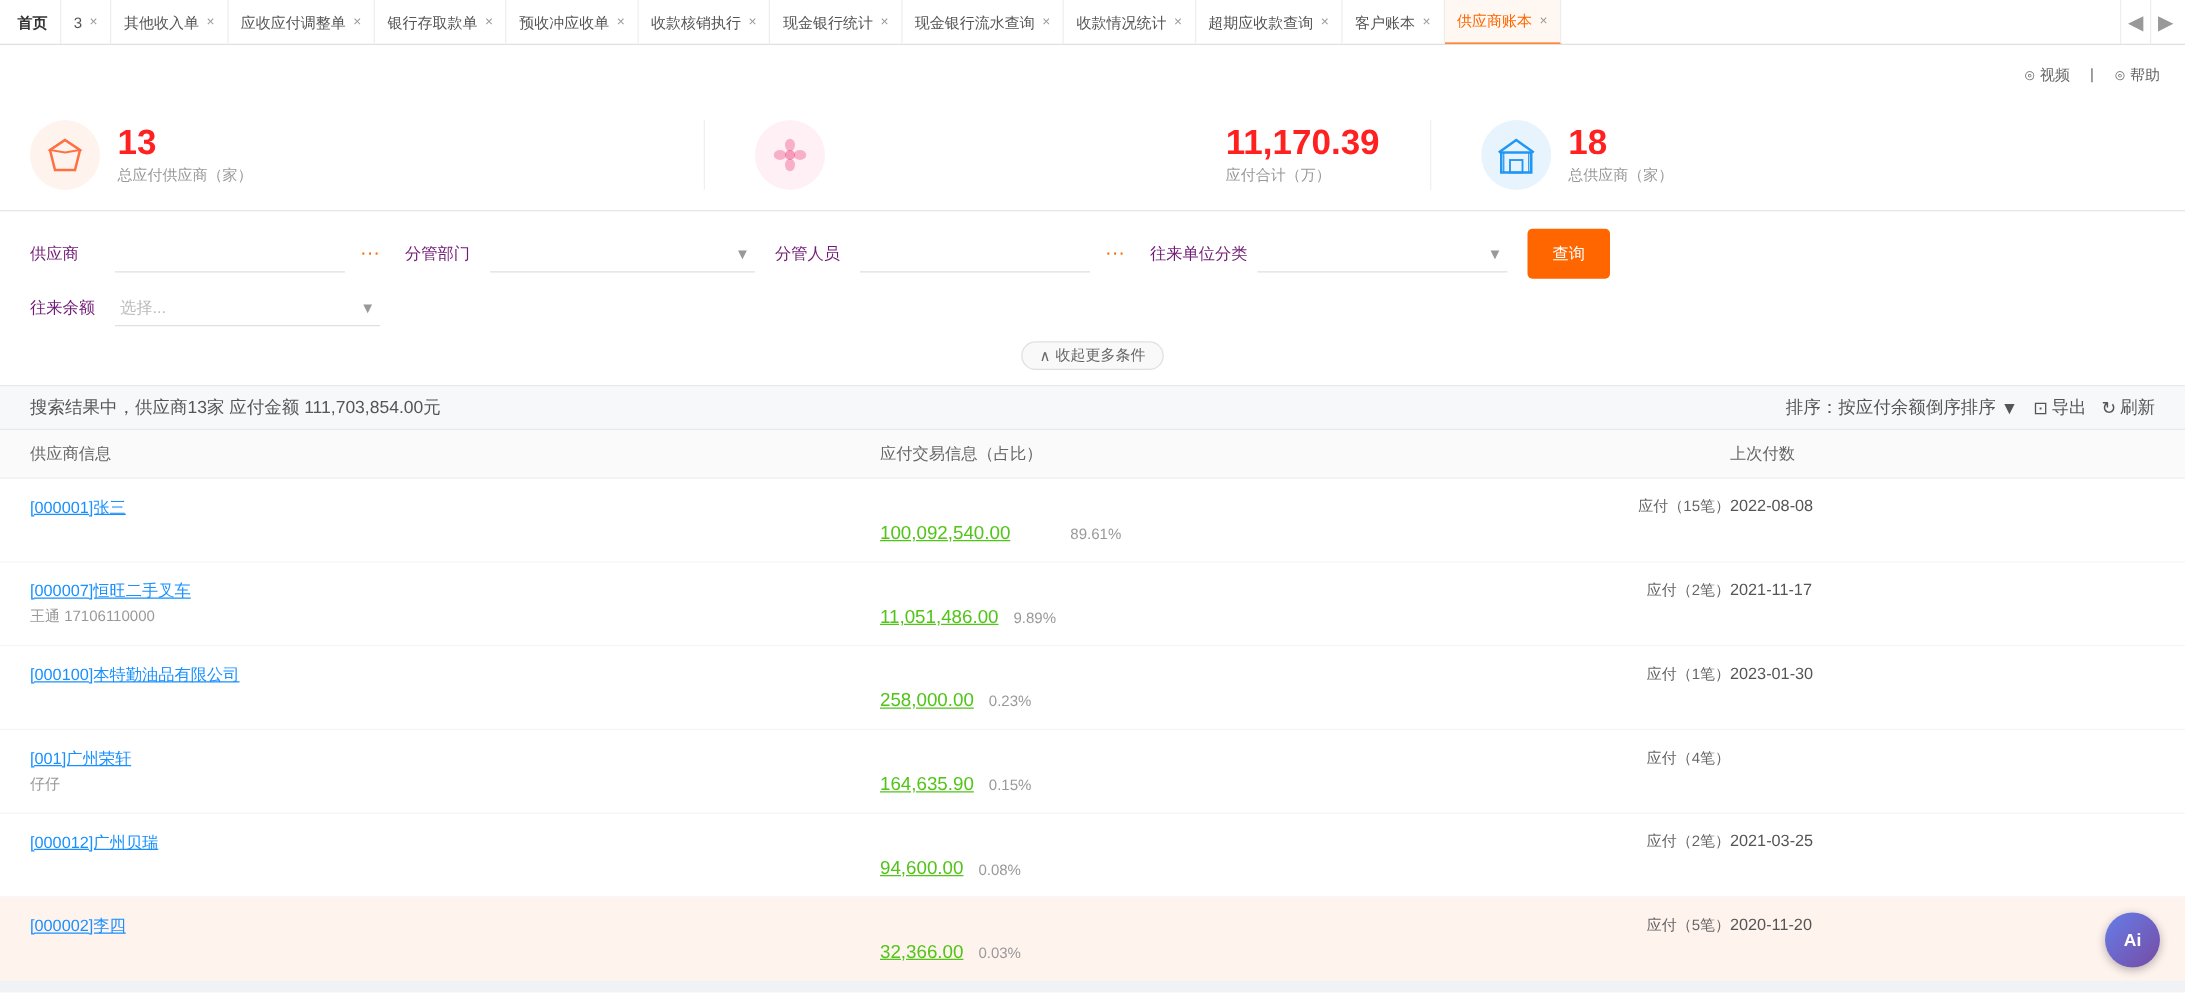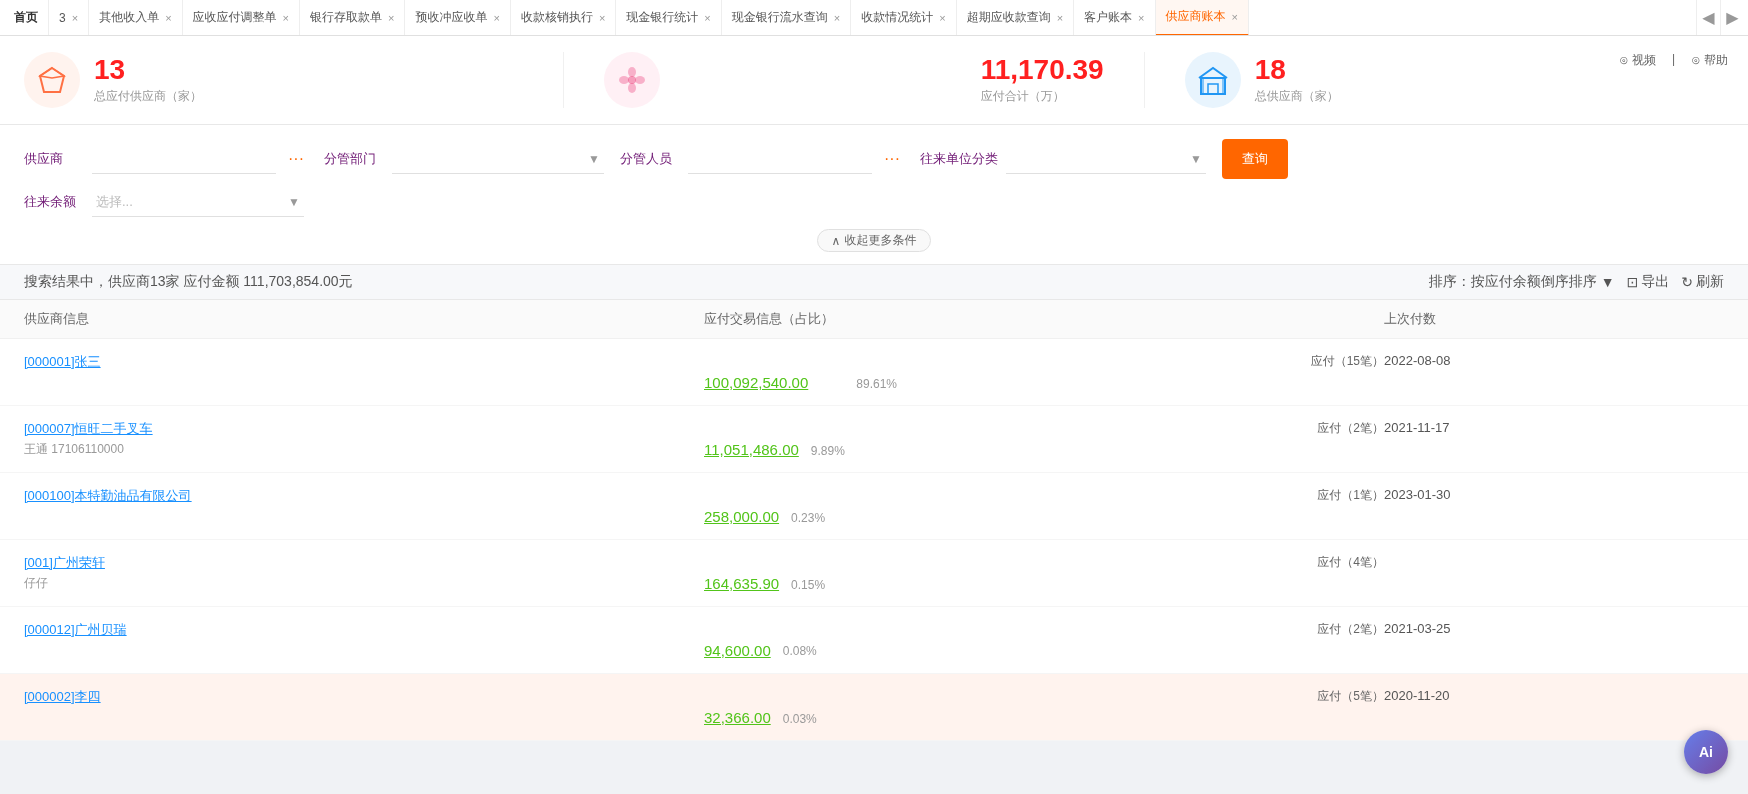--- a/index.html
+++ b/index.html
@@ -1,21 +1,21 @@
 <!DOCTYPE html>
 <html><head>
   <meta charset="utf-8">
   <style>
     * { box-sizing: border-box; margin: 0; padding: 0; }
     body { font-family: 'Microsoft YaHei', Arial, sans-serif; font-size: 13px; background: #f0f2f5; color: #333; }
 
     
     .top-nav {
       display: flex;
-      align-items: center;
+      align-items: flex-start;
       background: #fff;
       border-bottom: 1px solid #e0e0e0;
       height: 36px;
       overflow: hidden;
       padding: 0 4px;
     }
     .nav-tab {
       display: flex;
       align-items: center;
       padding: 0 10px;
@@ -61,20 +61,21 @@
       align-items: center;
       position: relative;
     }
     .stat-block {
       display: flex;
       align-items: center;
       gap: 14px;
       flex: 1;
       border-right: 1px solid #f0f0f0;
       padding-right: 40px;
+      margin-top: 44px;
     }
     .stat-block:last-child { border-right: none; }
     .stat-icon {
       width: 56px;
       height: 56px;
       border-radius: 50%;
       display: flex;
       align-items: center;
       justify-content: center;
       font-size: 28px;
@@ -519,21 +520,21 @@
     </div>
     <div class="last-pay"></div>
   </div>
 
   <div class="table-row">
     <div>
       <div class="supplier-name">[000012]广州贝瑞</div>
     </div>
     <div>
       <div class="tx-label">应付（2笔）</div>
-      <div style="display:flex; align-items:center; margin-top: 4px;">
+      <div style="display:flex; align-items:flex-end; margin-top: 4px;">
         <span class="tx-amount">94,600.00</span>
         <span class="tx-percent">0.08%</span>
       </div>
     </div>
     <div class="last-pay">2021-03-25</div>
   </div>
 
   <div class="table-row highlighted">
     <div>
       <div class="supplier-name">[000002]李四</div>

